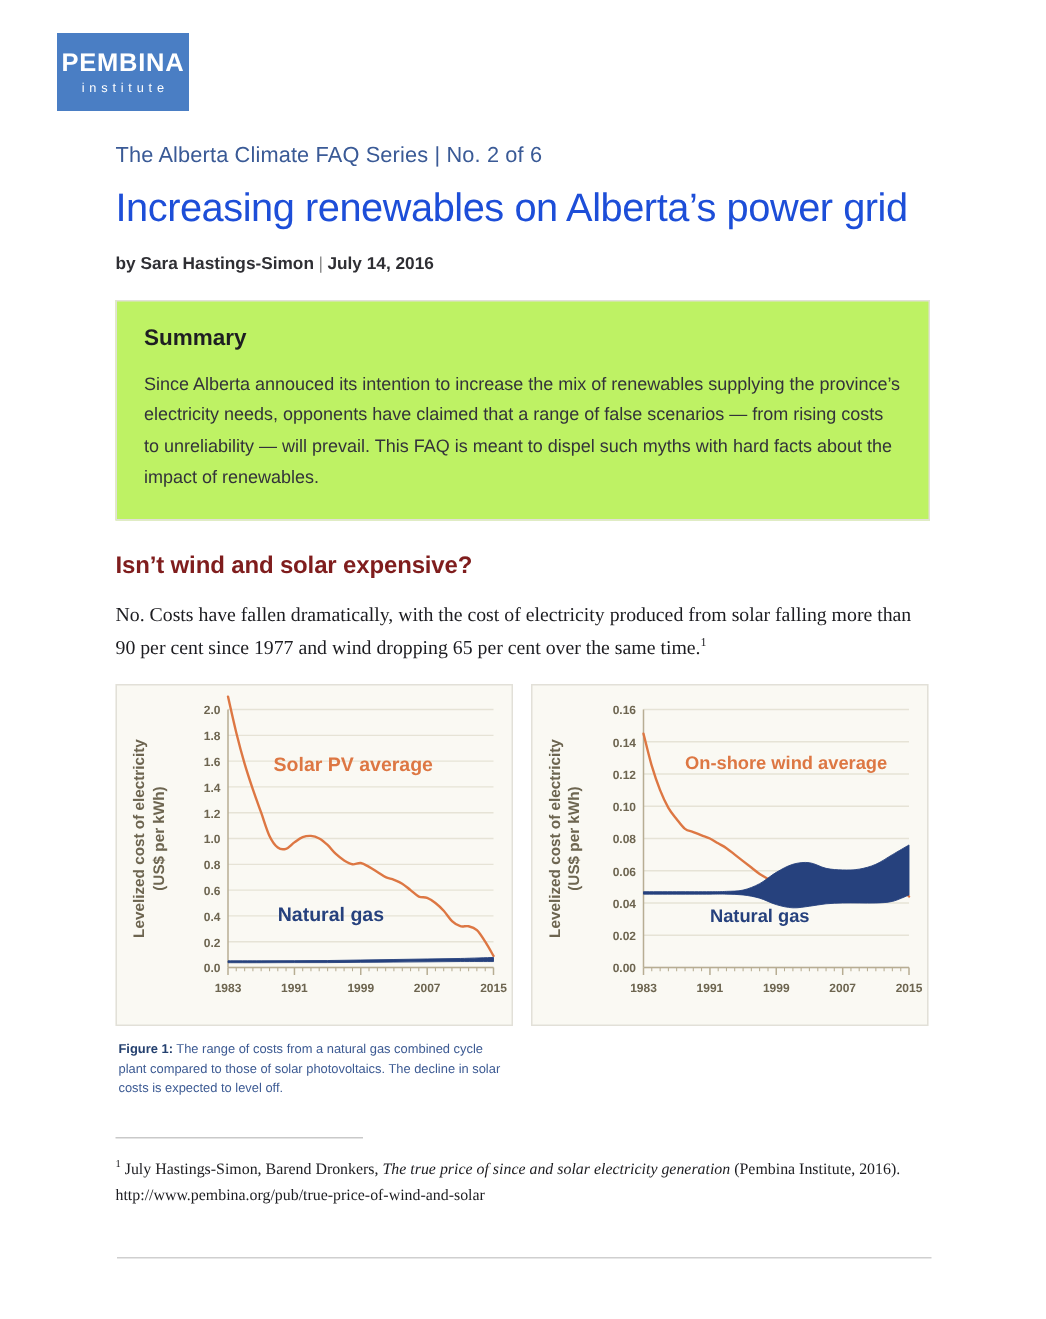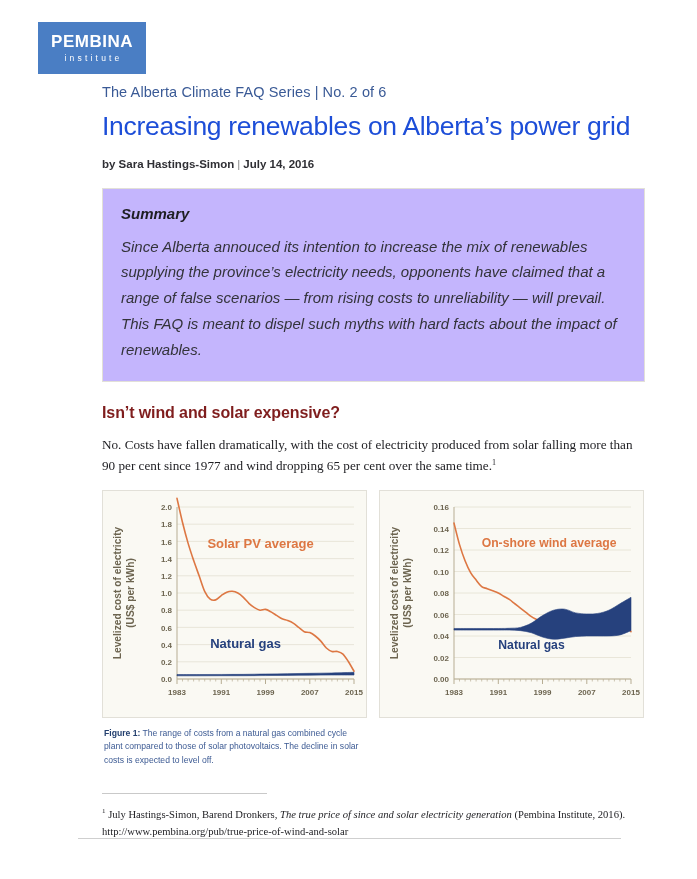--- a/index.html
+++ b/index.html
@@ -21,21 +21,21 @@
     height: 879px;
     background: #fff;
     box-sizing: border-box;
   }
 
   
   .logo {
     position: absolute;
     left: 38px;
     top: 22px;
-    width: 108px;
+    width: 88px;
     height: 52px;
     background: #4a7ec4;
     display: flex;
     flex-direction: column;
     justify-content: center;
     align-items: center;
   }
   .logo-word {
     color: #ffffff;
     font-family: "Liberation Sans", sans-serif;
@@ -51,23 +51,22 @@
     letter-spacing: 3.2px;
     line-height: 1;
     margin-top: 4px;
     margin-right: -3px;
   }
 
   
   .content {
     position: absolute;
     left: 77px;
-    top: 84px;
+    top: 96px;
     width: 543px;
-    margin-left: 25px;
   }
 
   .kicker {
     font-family: "Liberation Sans", sans-serif;
     font-size: 14.5px;
     color: #3a5a96;
     letter-spacing: 0.1px;
     margin: 0 0 12px 0;
   }
   .title {
@@ -88,35 +87,34 @@
   }
   .byline .sep {
     font-weight: normal;
     color: #888;
     padding: 0 3px;
   }
 
   
   .summary {
     border: 1px solid #e2e0d8;
-    background: #c4b5fd;
+    background: #bef264;
     padding: 16px 18px 18px 18px;
     box-sizing: border-box;
-    font-style: italic;
   }
   .summary-title {
     font-family: "Liberation Sans", sans-serif;
     font-size: 15px;
     font-weight: bold;
     color: #1e1e22;
     margin: 0 0 12px 0;
   }
   .summary-body {
     font-family: "Liberation Sans", sans-serif;
-    font-size: 15px;
+    font-size: 12px;
     line-height: 1.72;
     color: #33333a;
     margin: 0;
   }
 
   
   .section-head {
     font-family: "Liberation Sans", sans-serif;
     font-size: 16px;
     font-weight: bold;

